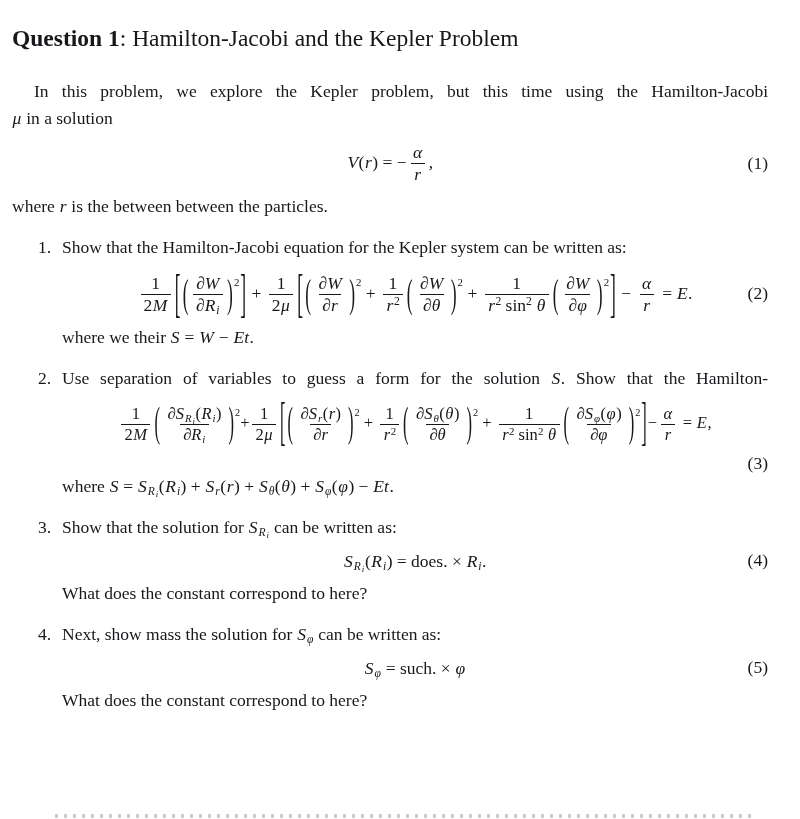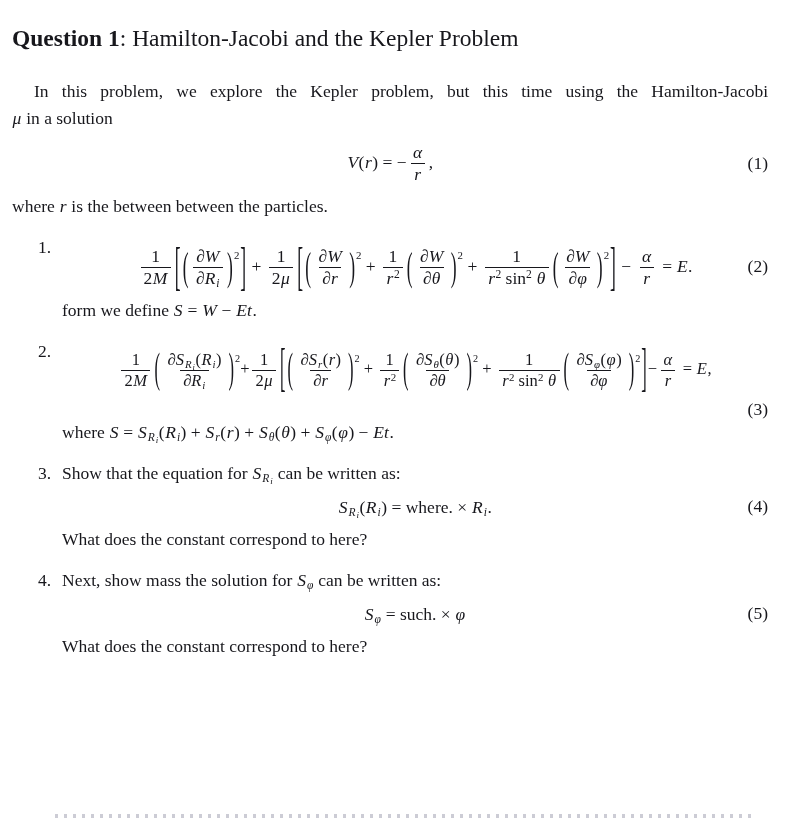--- a/index.html
+++ b/index.html
@@ -64,20 +64,21 @@
           <span class="nu"><span class="mi">α</span></span>
           <span class="de"><span class="mi">r</span></span>
         </span><span class="mt">,</span></span>
     <span class="eqtag">(1)</span>
   </div>
 
   <div class="line"><span class="mt">where </span><span class="mi">r</span><span class="mt"> is the between between the particles.</span></div>
 
   <div class="item">
     <span class="inum">1.</span>
+    <div class="line"><span class="mt">Show that the Hamilton-Jacobi equation for the Kepler system can be written as:</span></div>
     <div class="eqrow">
       <span class="eqbody"><span class="fr">
             <span class="nu"><span class="mt">1</span></span>
             <span class="de"><span class="mt">2</span><span class="mi">M</span></span>
           </span><span class="bd" style="--sy: 3;">[</span><span class="bd" style="--sy: 2.3;">(</span><span class="fr">
             <span class="nu"><span class="mi">∂W</span></span>
             <span class="de"><span class="mi">∂R</span><span class="msub"><span class="mi">i</span></span></span>
           </span><span class="bd" style="--sy: 2.3;">)</span><span class="mbsup"><span class="mt">2</span></span><span class="bd" style="--sy: 3;">]</span><span class="mt"> + </span><span class="fr">
             <span class="nu"><span class="mt">1</span></span>
             <span class="de"><span class="mt">2</span><span class="mi">μ</span></span>
@@ -95,25 +96,26 @@
             <span class="de"><span class="mi">r</span><span class="msup"><span class="mt">2</span></span><span class="mt"> sin</span><span class="msup"><span class="mt">2</span></span><span class="mt"> </span><span class="mi">θ</span></span>
           </span><span class="bd" style="--sy: 2.3;">(</span><span class="fr">
             <span class="nu"><span class="mi">∂W</span></span>
             <span class="de"><span class="mi">∂φ</span></span>
           </span><span class="bd" style="--sy: 2.3;">)</span><span class="mbsup"><span class="mt">2</span></span><span class="bd" style="--sy: 3;">]</span><span class="mt"> − </span><span class="fr">
             <span class="nu"><span class="mi">α</span></span>
             <span class="de"><span class="mi">r</span></span>
           </span><span class="mt"> = </span><span class="mi">E</span><span class="mt">.</span></span>
       <span class="eqtag">(2)</span>
     </div>
-    <div class="line"><span class="mt">form we define </span><span class="mi">S</span><span class="mt"> = </span><span class="mi">W</span><span class="mt"> − </span><span class="mi">Et</span><span class="mt">.</span></div>
+    <div class="line"><span class="mt">where we their </span><span class="mi">S</span><span class="mt"> = </span><span class="mi">W</span><span class="mt"> − </span><span class="mi">Et</span><span class="mt">.</span></div>
   </div>
 
   <div class="item">
     <span class="inum">2.</span>
+    <div class="line just"><span class="mt">Use separation of variables to guess a form for the solution </span><span class="mi">S</span><span class="mt">. Show that the Hamilton-</span></div>
     <div class="eqrow wide">
       <span class="eqbody"><span class="fr">
             <span class="nu"><span class="mt">1</span></span>
             <span class="de"><span class="mt">2</span><span class="mi">M</span></span>
           </span><span class="bd" style="--sy: 2.5;">(</span><span class="fr">
             <span class="nu"><span class="mi">∂S</span><span class="msub"><span class="mi">R</span><span class="msub"><span class="mi">i</span></span></span><span class="mt">(</span><span class="mi">R</span><span class="msub"><span class="mi">i</span></span><span class="mt">)</span></span>
             <span class="de"><span class="mi">∂R</span><span class="msub"><span class="mi">i</span></span></span>
           </span><span class="bd" style="--sy: 2.5;">)</span><span class="mbsup"><span class="mt">2</span></span><span class="mt">+</span><span class="fr">
             <span class="nu"><span class="mt">1</span></span>
             <span class="de"><span class="mt">2</span><span class="mi">μ</span></span>
@@ -138,23 +140,23 @@
           </span><span class="mt"> = </span><span class="mi">E</span><span class="mt">,</span></span>
     </div>
     <div class="tagline">
       <span>(3)</span>
     </div>
     <div class="line"><span class="mt">where </span><span class="mi">S</span><span class="mt"> = </span><span class="mi">S</span><span class="msub"><span class="mi">R</span><span class="msub"><span class="mi">i</span></span></span><span class="mt">(</span><span class="mi">R</span><span class="msub"><span class="mi">i</span></span><span class="mt">) + </span><span class="mi">S</span><span class="msub"><span class="mi">r</span></span><span class="mt">(</span><span class="mi">r</span><span class="mt">) + </span><span class="mi">S</span><span class="msub"><span class="mi">θ</span></span><span class="mt">(</span><span class="mi">θ</span><span class="mt">) + </span><span class="mi">S</span><span class="msub"><span class="mi">φ</span></span><span class="mt">(</span><span class="mi">φ</span><span class="mt">) − </span><span class="mi">Et</span><span class="mt">.</span></div>
   </div>
 
   <div class="item">
     <span class="inum">3.</span>
-    <div class="line"><span class="mt">Show that the equation for </span><span class="mi">S</span><span class="msub"><span class="mi">R</span><span class="msub"><span class="mi">i</span></span></span><span class="mt"> can be written as:</span></div>
+    <div class="line"><span class="mt">Show that the solution for </span><span class="mi">S</span><span class="msub"><span class="mi">R</span><span class="msub"><span class="mi">i</span></span></span><span class="mt"> can be written as:</span></div>
     <div class="eqrow small">
-      <span class="eqbody"><span class="mi">S</span><span class="msub"><span class="mi">R</span><span class="msub"><span class="mi">i</span></span></span><span class="mt">(</span><span class="mi">R</span><span class="msub"><span class="mi">i</span></span><span class="mt">) = where. × </span><span class="mi">R</span><span class="msub"><span class="mi">i</span></span><span class="mt">.</span></span>
+      <span class="eqbody"><span class="mi">S</span><span class="msub"><span class="mi">R</span><span class="msub"><span class="mi">i</span></span></span><span class="mt">(</span><span class="mi">R</span><span class="msub"><span class="mi">i</span></span><span class="mt">) = does. × </span><span class="mi">R</span><span class="msub"><span class="mi">i</span></span><span class="mt">.</span></span>
       <span class="eqtag">(4)</span>
     </div>
     <div class="line"><span class="mt">What does the constant correspond to here?</span></div>
   </div>
 
   <div class="item">
     <span class="inum">4.</span>
     <div class="line"><span class="mt">Next, show mass the solution for </span><span class="mi">S</span><span class="msub"><span class="mi">φ</span></span><span class="mt"> can be written as:</span></div>
     <div class="eqrow small">
       <span class="eqbody"><span class="mi">S</span><span class="msub"><span class="mi">φ</span></span><span class="mt"> = such. × </span><span class="mi">φ</span></span>

